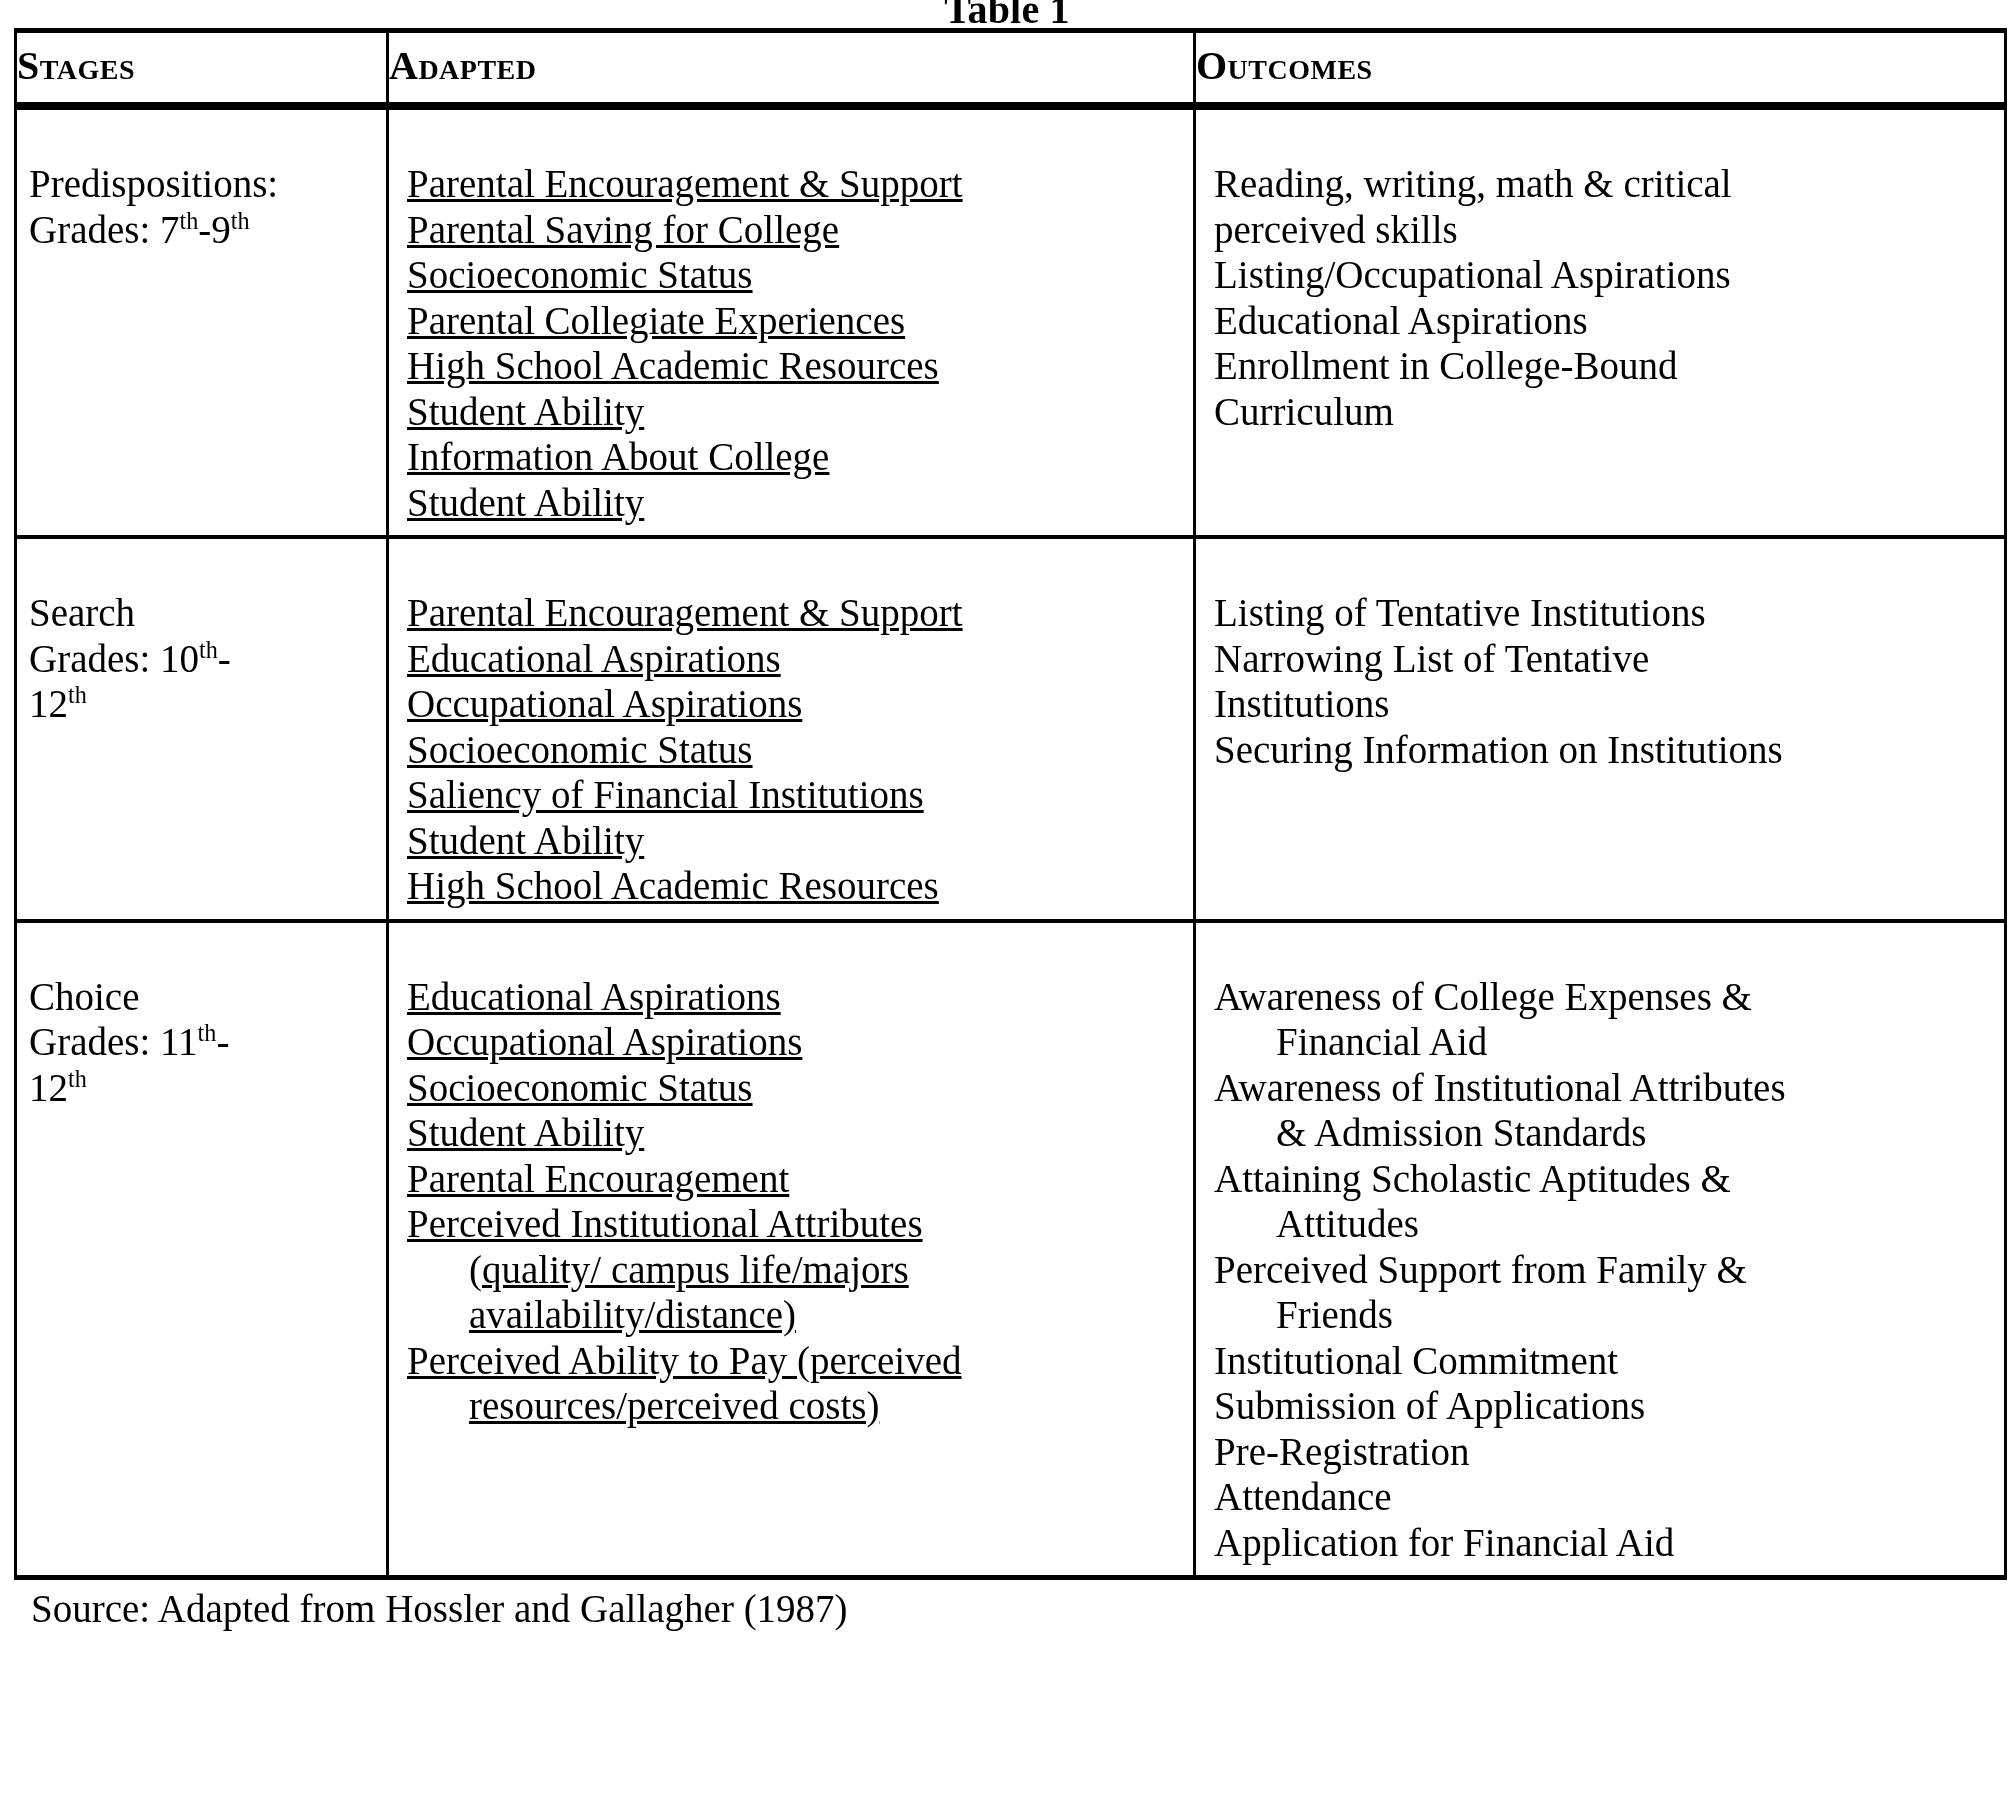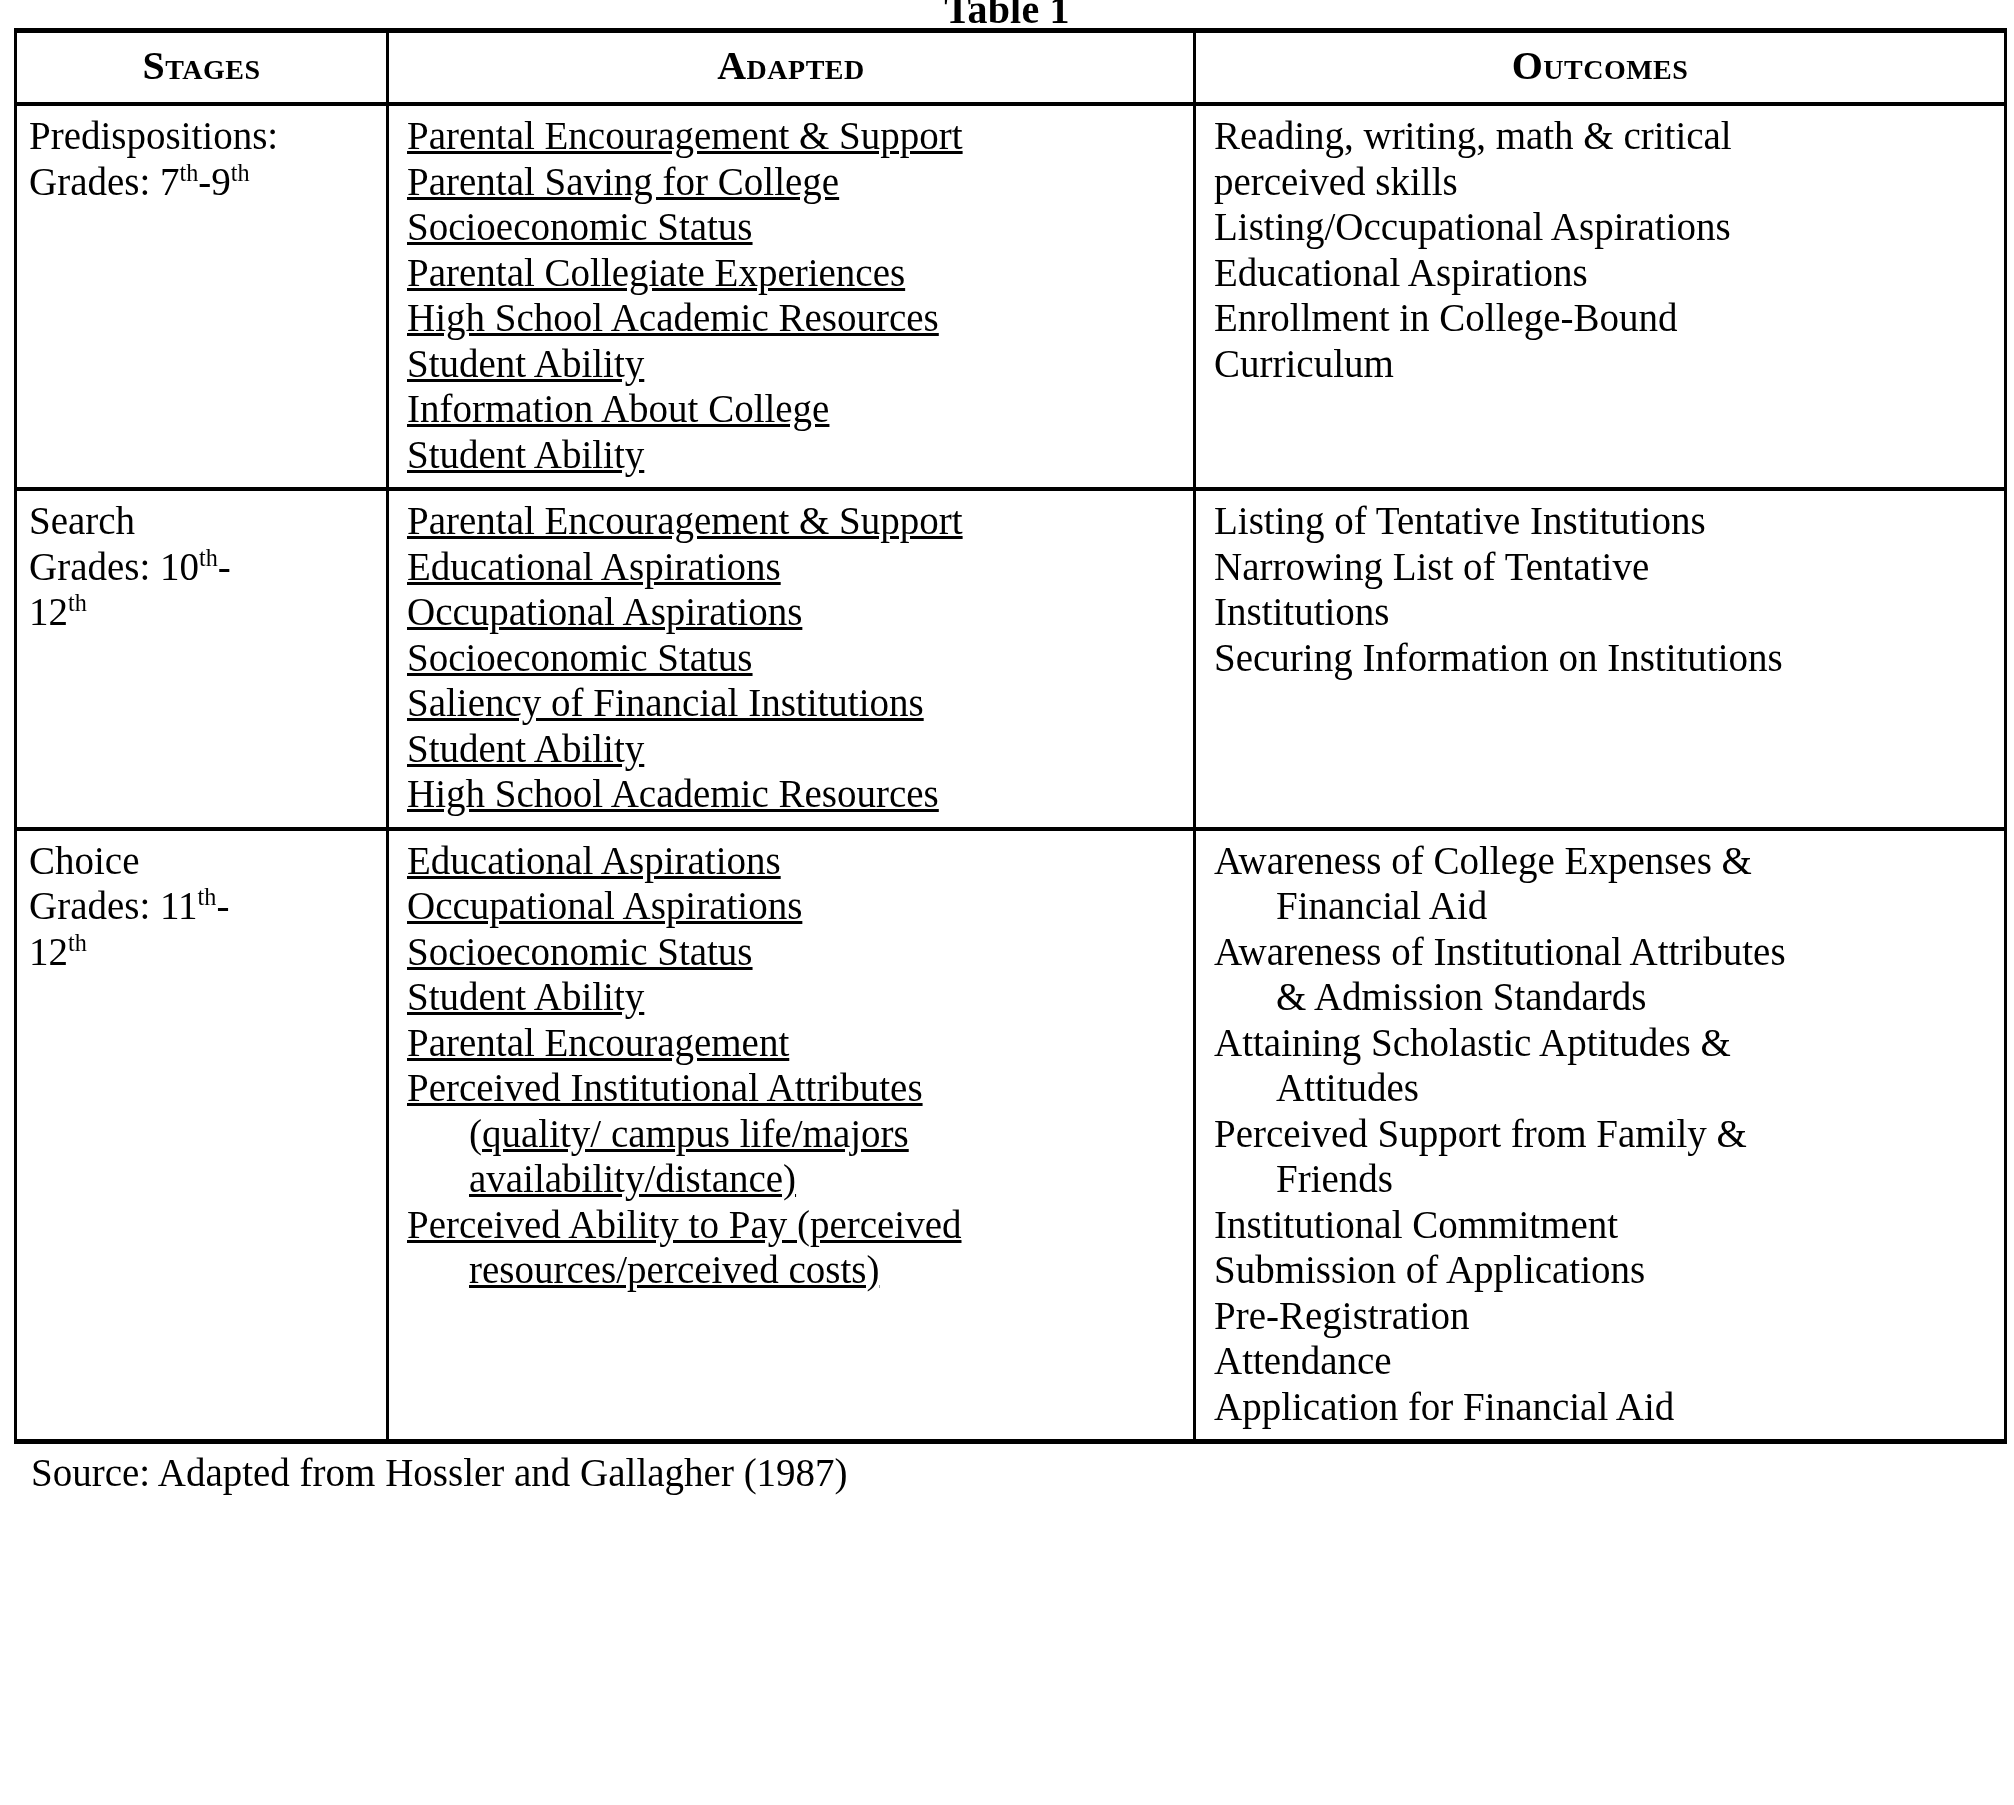--- a/index.html
+++ b/index.html
@@ -55,37 +55,38 @@
   table.ctable col.c-outcomes { width: 811px; }
 
   table.ctable th,
   table.ctable td {
     border-left: 3px solid #000;
     border-right: 3px solid #000;
     vertical-align: top;
     padding: 0;
   }
   table.ctable thead th {
-    border-bottom: 4px solid #000000;
-    text-align: center;
+    border-bottom: 8px solid #000000;
+    text-align: left;
     padding: 13px 0 16px 0;
   }
   table.ctable tbody tr.data-row + tr.data-row td {
     border-top: 4px solid #000;
   }
   .hdr-text {
     font-variant: small-caps;
     font-size: 40px;
     line-height: 40px;
     letter-spacing: 0.5px;
   }
   .cell-inner {
     padding: 7px 8px 10px 10px;
     font-size: 39px;
     line-height: 45.5px;
+    margin-top: 44px;
   }
   .cell-inner.stages { padding-left: 12px; }
   .cell-inner.factors { padding-left: 18px; text-decoration: underline; }
   .cell-inner.outcomes { padding-left: 18px; }
 
   .line { white-space: pre-wrap; }
   .line.hang {
     padding-left: 62px;
   }
   sup {

